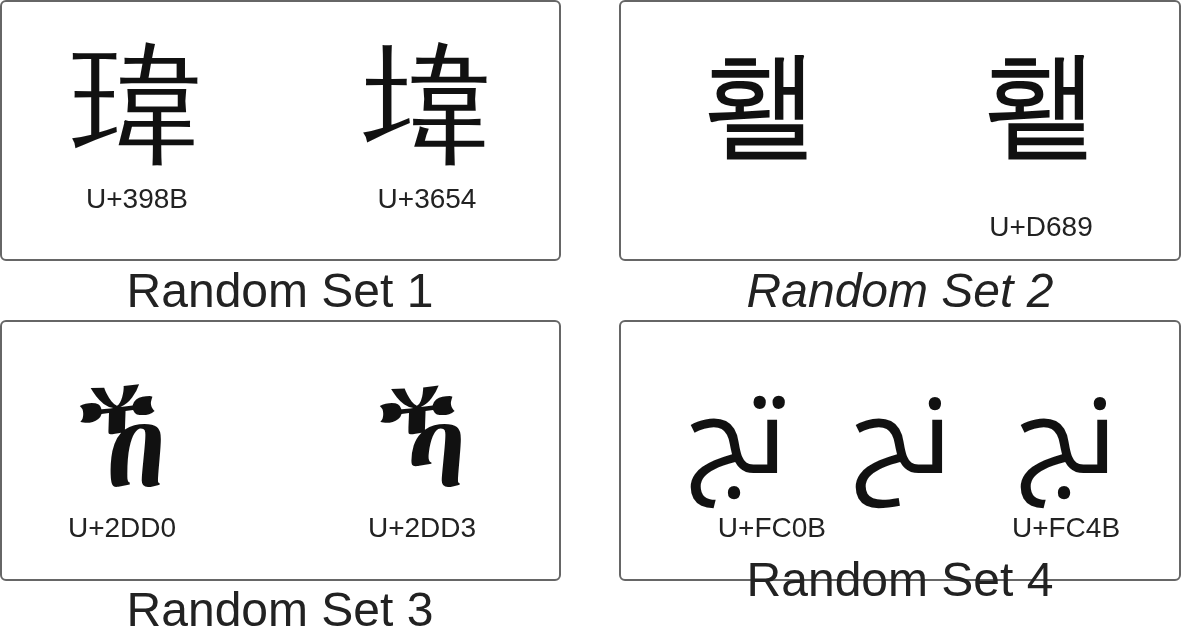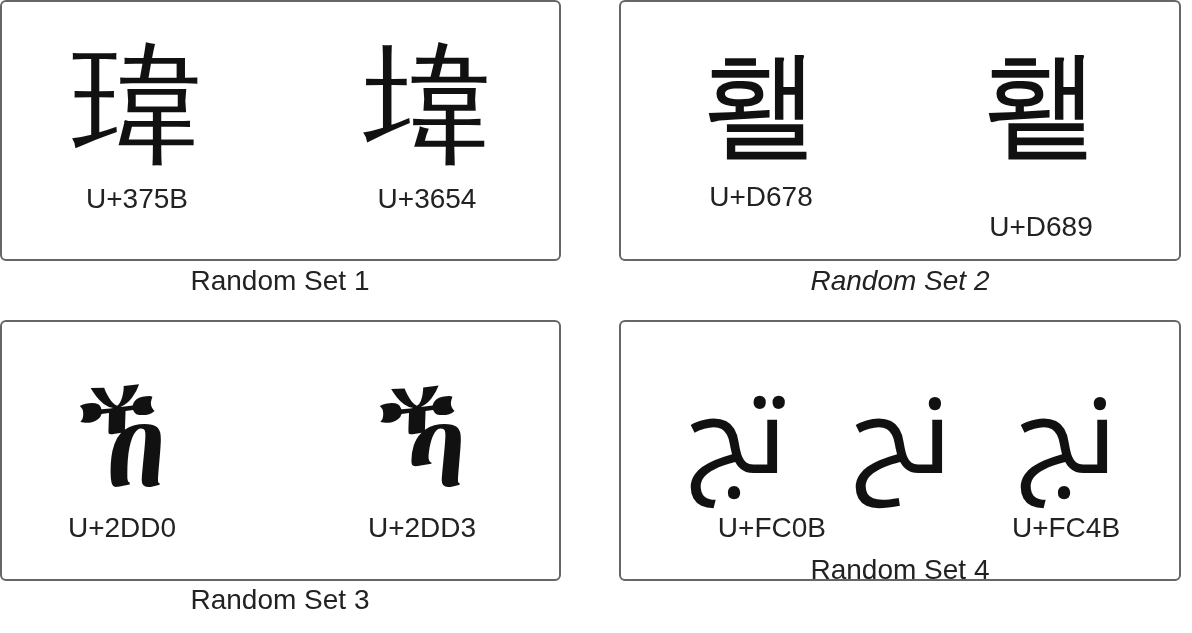--- a/index.html
+++ b/index.html
@@ -1,39 +1,38 @@
 <!DOCTYPE html>
 <html><head>
 <meta charset="utf-8">
 <style>
   html, body { margin: 0; padding: 0; background: #ffffff; }
   body { width: 1192px; height: 633px; position: relative; overflow: hidden; font-family: "Liberation Sans", sans-serif; }
   .panel { position: absolute; box-sizing: border-box; border: 2px solid #666666; border-radius: 6px; background: #ffffff; }
-  .set-title { position: absolute; width: 560px; text-align: center; font-size: 28px; color: #222222; line-height: 1; font-family: "Liberation Sans", sans-serif; }
+  .set-title { position: absolute; width: 560px; text-align: center; font-size: 48px; color: #222222; line-height: 1; font-family: "Liberation Sans", sans-serif; }
   .glyph { position: absolute; text-align: center; color: #111111; line-height: 1; }
   .code { position: absolute; text-align: center; font-size: 28px; color: #222222; line-height: 1; font-family: "Liberation Sans", sans-serif; }
   .cjk { font-size: 130px; font-family: "DejaVu Serif", serif; }
   .hangul { font-size: 120px; font-family: "DejaVu Serif", serif; }
   .ethiopic { font-size: 120px; font-family: "DejaVu Serif", serif; }
   .arabic { font-size: 110px; font-family: "DejaVu Sans", sans-serif; }
 </style>
 </head>
 <body>
 
 <div class="panel" style="left:0px; top:0px; width:561px; height:261px;">
   <div class="glyph cjk" style="left:50px; top:38px; width:170px;">瑋</div>
-  <div class="code" style="left:35px; top:183px; width:200px;">U+375B</div>
+  <div class="code" style="left:35px; top:183px; width:200px;">U+398B</div>
   <div class="glyph cjk" style="left:340px; top:38px; width:170px;">㙔</div>
   <div class="code" style="left:325px; top:183px; width:200px;">U+3654</div>
 </div>
 <div class="set-title" style="left:0px; top:267px;">Random Set 1</div>
 
 <div class="panel" style="left:619px; top:0px; width:562px; height:261px;">
   <div class="glyph hangul" style="left:55px; top:42px; width:170px;">홸</div>
-  <div class="code" style="left:40px; top:181px; width:200px;">U+D678</div>
   <div class="glyph hangul" style="left:335px; top:42px; width:170px;">횉</div>
   <div class="code" style="left:320px; top:179px; width:200px;margin-top:32px;">U+D689</div>
 </div>
 <div class="set-title" style="left:620px; top:267px;font-style:italic;">Random Set 2</div>
 
 <div class="panel" style="left:0px; top:320px; width:561px; height:261px;">
   <div class="glyph ethiopic" style="left:35px; top:64px; width:170px;">ⷐ</div>
   <div class="code" style="left:20px; top:192px; width:200px;">U+2DD0</div>
   <div class="glyph ethiopic" style="left:335px; top:64px; width:170px;">ⷓ</div>
   <div class="code" style="left:320px; top:192px; width:200px;">U+2DD3</div>

